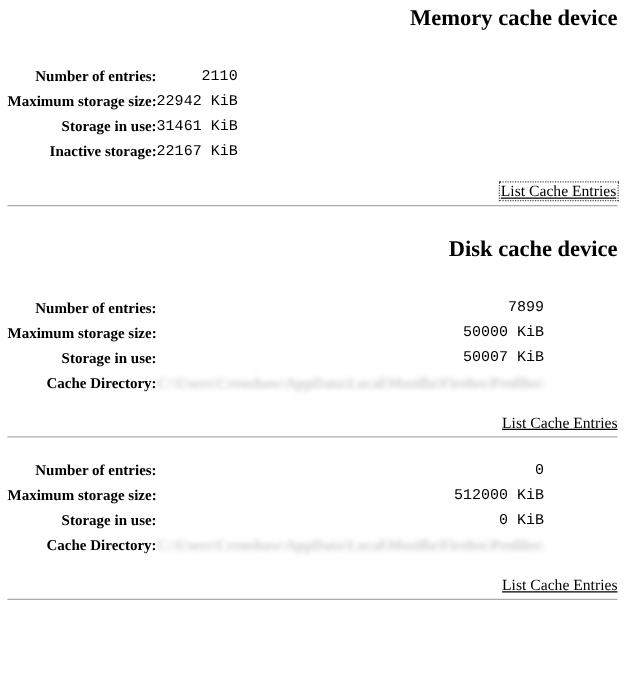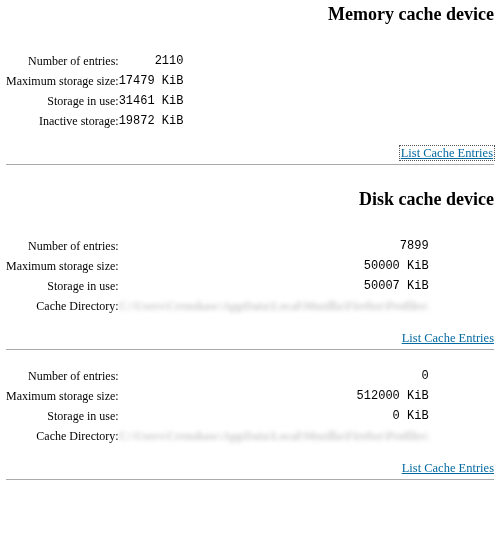--- a/index.html
+++ b/index.html
@@ -24,42 +24,42 @@
       border-collapse: collapse;
       margin-bottom: 14px;
     }
     .info-table td {
       padding: 1px 0;
       vertical-align: top;
       font-size: 12px;
       line-height: 1.5;
     }
     .info-label {
-      font-weight: normal;
+      font-weight: bold;
       padding-right: 6px;
       white-space: nowrap;
       font-family: 'Times New Roman', serif;
     }
     .info-value {
       font-family: 'Courier New', monospace;
       font-size: 12px;
       white-space: nowrap;
     }
     .info-value.blurred {
       color: #ccc;
       filter: blur(2.2px);
       font-family: 'Times New Roman', serif;
       font-weight: bold;
     }
     .link-row {
       margin-top: 2px;
       margin-bottom: 2px;
     }
     a.list-link {
-      color: #0369a1;
+      color: #000000;
       text-decoration: underline;
       font-size: 12.5px;
       font-family: 'Times New Roman', serif;
       margin-top: 12px;
     }
     a.list-link.dotted {
       outline: 1px dotted #555;
       outline-offset: 0px;
       padding: 0 1px;
     }
@@ -76,29 +76,29 @@
 <div class="device-section">
   <h2 class="device-heading first">Memory cache device</h2>
   <table class="info-table">
     <tbody>
         <tr>
       <td class="info-label">Number of entries:</td>
       <td class="info-value">2110</td>
     </tr>
     <tr>
       <td class="info-label">Maximum storage size:</td>
-      <td class="info-value">17479 KiB</td>
+      <td class="info-value">22942 KiB</td>
     </tr>
     <tr>
       <td class="info-label">Storage in use:</td>
       <td class="info-value">31461 KiB</td>
     </tr>
     <tr>
       <td class="info-label">Inactive storage:</td>
-      <td class="info-value">19872 KiB</td>
+      <td class="info-value">22167 KiB</td>
     </tr>
   </tbody>
     </table>
   <div class="link-row">
     <a href="#" class="list-link dotted">List Cache Entries</a>
   </div>
   <hr class="divider">
 </div>
 
 <div class="device-section">

